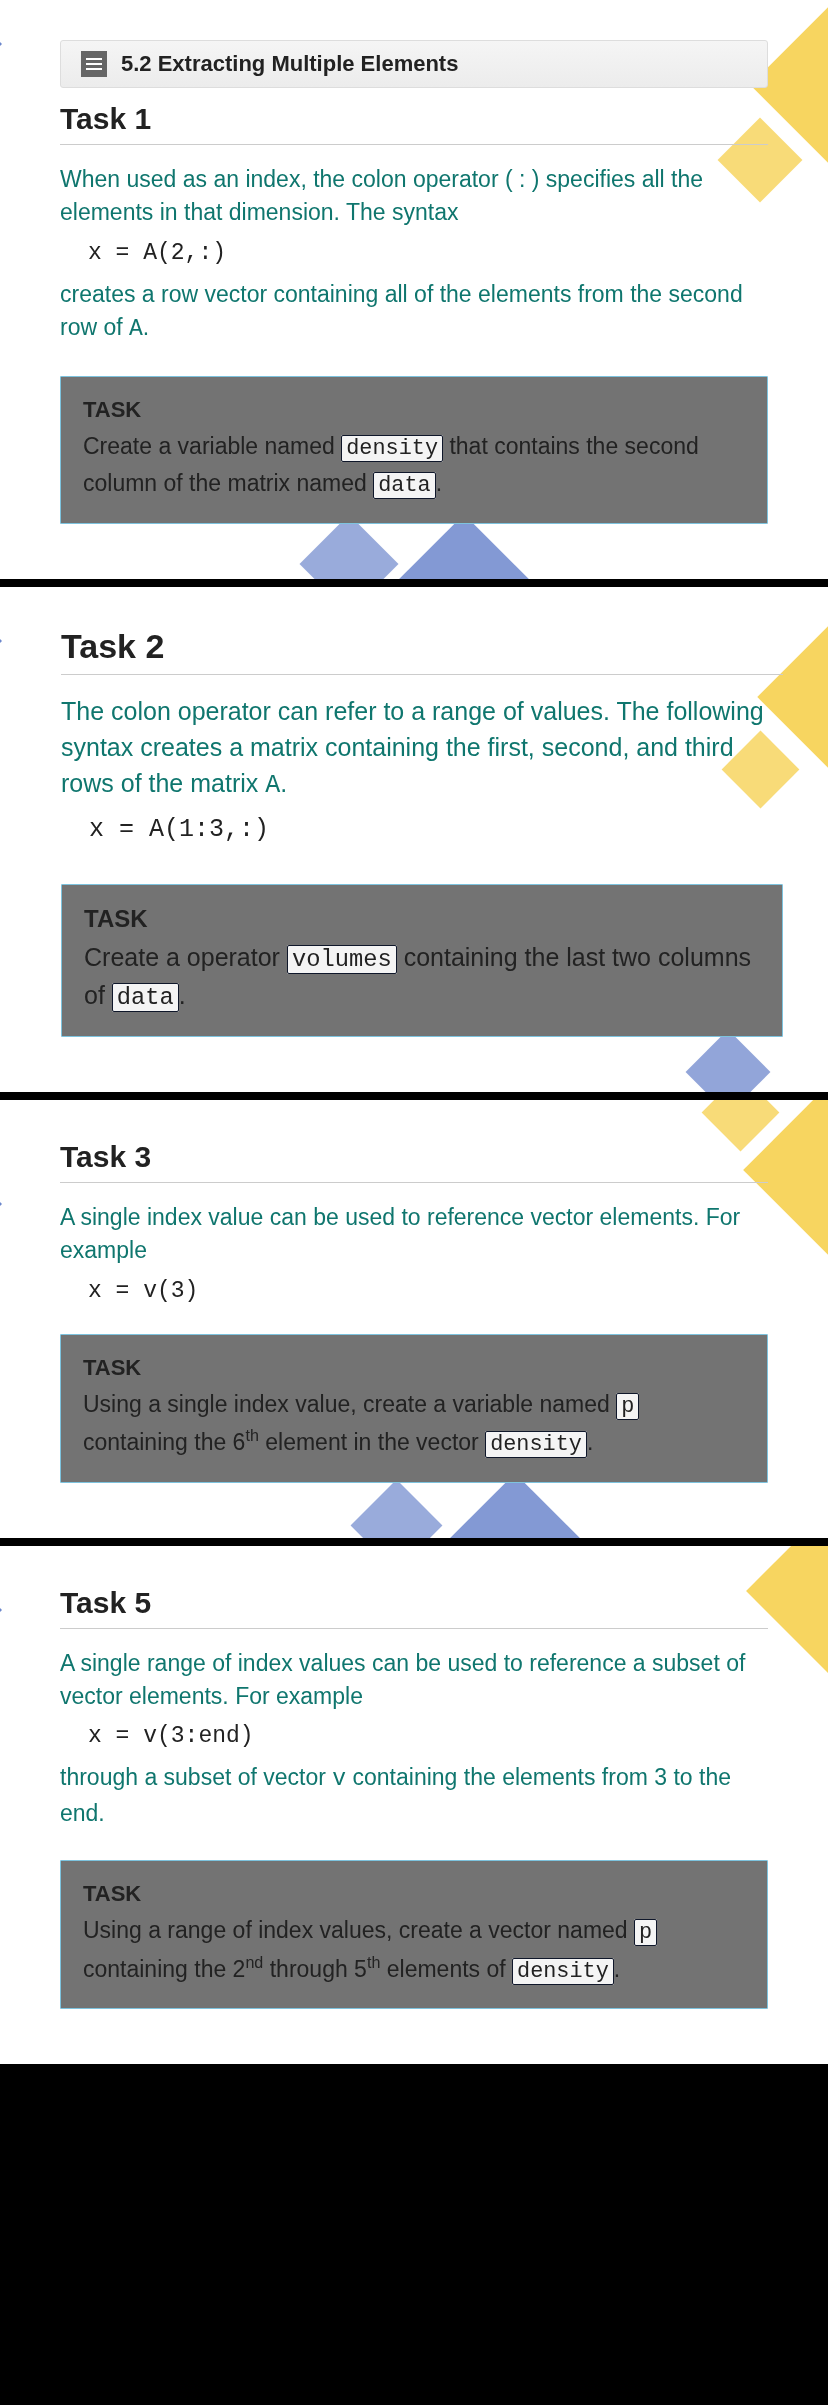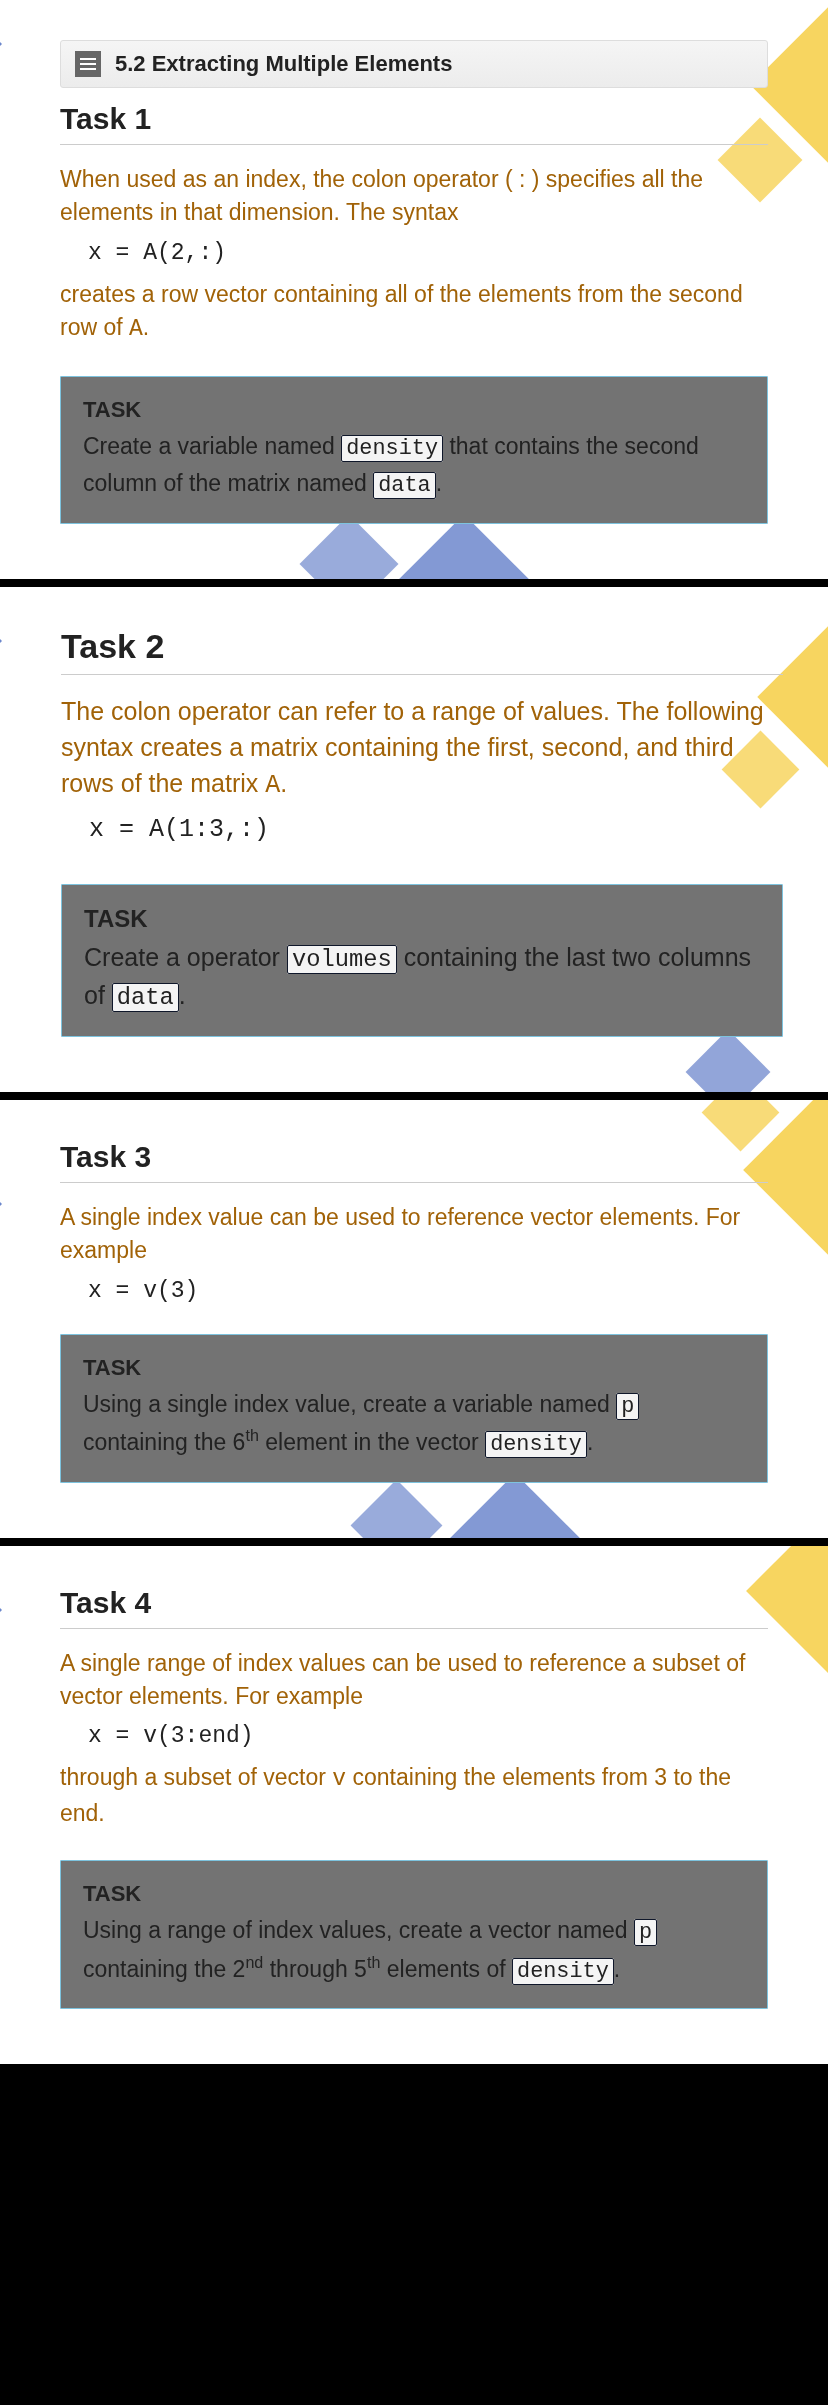--- a/index.html
+++ b/index.html
@@ -14,42 +14,42 @@
   position: relative;
   overflow: hidden;
   margin-bottom: 8px;
 }
 .slide-inner { padding: 40px 60px 55px 60px; position: relative; z-index: 2; }
 .slide-inner.narrow { padding: 40px 45px 55px 45px; margin-left: 16px; }
 .section-header {
   background: linear-gradient(#f5f5f5,#ececec);
   border: 1px solid #ddd;
   border-radius: 3px;
-  padding: 10px 14px;
+  padding: 10px 20px;
   display: flex;
   align-items: center;
   gap: 14px;
   margin-bottom: 14px;
 }
 .hamburger {
   width: 26px; height: 26px; background:#666;
   display:flex; flex-direction:column; justify-content:center; align-items:center; gap:3px;
 }
 .hamburger span { display:block; width:16px; height:2px; background:#fff; }
 .section-title { font-weight:bold; font-size:22px; color:#222; }
 .task-title {
   font-family: Arial, sans-serif;
   font-weight: bold;
   font-size: 30px;
   padding-bottom: 8px;
   border-bottom: 1px solid #ccc;
   margin-bottom: 18px;
 }
 .big-title { font-size: 34px; }
-.body-text { font-size: 23px; line-height: 1.45; color:#a16207; margin-bottom: 6px; }
+.body-text { font-size: 23px; line-height: 1.45; color:#0f766e; margin-bottom: 6px; }
 .code-indent { font-family: "Courier New", monospace; font-size: 23px; margin: 10px 0 12px 28px; }
 .code-inline {
   font-family: "Courier New", monospace;
   background: #f4f4f4;
   border: 1px solid #0f172a;
   padding: 0 4px;
   border-radius: 2px;
   font-size: 0.95em;
 }
 .task-box {
@@ -147,21 +147,21 @@
       </div>
     </div>
   </div>
 </div>
 
 <div class="slide">
   <div class="deco blue-chevron-left" style="top:40px;"></div>
   <div class="deco sq yellow-sq" style="width:130px;height:130px;right:-75px;top:-20px;"></div>
 
   <div class="slide-inner">
-    <div class="task-title">Task 4</div>
+    <div class="task-title">Task 5</div>
     <p class="body-text">A single range of index values can be used to reference a subset of vector elements. For example</p>
     <div class="code-indent">x = v(3:end)</div>
     <p class="body-text">
       <span>through a subset of vector </span><span style="font-family:'Courier New',monospace">v</span><span> containing the elements from 3 to the end.</span>
     </p>
     <div class="task-box">
       <div class="task-label">TASK</div>
       <div class="task-desc">
         <span>Using a range of index values, create a vector named </span><span class="code-inline">p</span><span> containing the 2</span><sup>nd</sup><span> through 5</span><sup>th</sup><span> elements of </span><span class="code-inline">density</span><span>.</span>
       </div>

